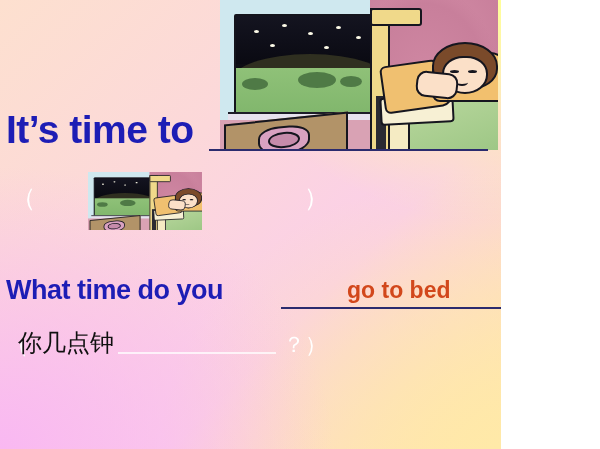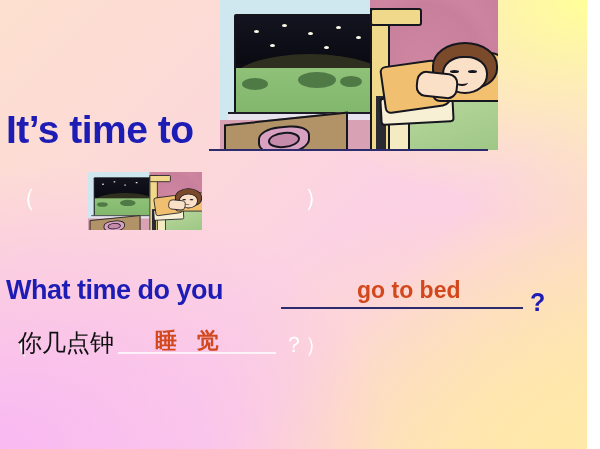--- a/index.html
+++ b/index.html
@@ -7,21 +7,21 @@
     padding: 0;
   }
   body {
     width: 600px;
     height: 449px;
     overflow: hidden;
     font-family: "Liberation Sans", sans-serif;
   }
   #slide {
     position: relative;
-    width: 587px;
+    width: 501px;
     height: 449px;
     background:
       radial-gradient(ellipse 90% 80% at 100% 0%, #ffff99 0%, rgba(255,255,153,0.0) 62%),
       radial-gradient(ellipse 95% 90% at 0% 100%, #f9b8f2 0%, rgba(249,184,242,0.0) 70%),
       radial-gradient(ellipse 110% 100% at 100% 100%, #ffe9a8 0%, rgba(255,233,168,0.0) 62%),
       linear-gradient(135deg, #fde0cf 0%, #fcd8da 35%, #fbcfe8 65%, #ffe6a9 100%);
     overflow: hidden;
   }
 
   
@@ -241,29 +241,28 @@
       <div class="sc-mouth"></div>
       <div class="sc-arm"></div>
     </div>
   </div>
 
 
   <div class="paren" style="left:304px; top:181px; font-size:25px;">）</div>
 
   <div class="en-line" style="left:6px; top:275px; font-size:27px;">What time do you</div>
 
-  <div class="answer" style="left:357px; top:277px; font-size:23px;">go to bed</div>
+  <div class="answer" style="left:347px; top:277px; font-size:23px;">go to bed</div>
 
   <div class="blank-rule" style="left:281px; top:307px; width:242px;"></div>
 
   <div class="qmark" style="left:530px; top:288px; font-size:25px;">?</div>
 
   <div class="paren" style="left:4px; top:327px; font-size:25px;">（</div>
 
   <div class="cn-line" style="left:18px; top:327px; font-size:24px;">你几点钟</div>
 
-  <div class="answer-cn" style="left:155px; top:326px; font-size:22px;">睡 觉</div>
 
   <div class="faint-rule" style="left:118px; top:352px; width:158px;"></div>
 
   <div class="qmark-light" style="left:283px; top:330px; font-size:22px;">？）</div>
 
 </div>
 
 </body></html>

